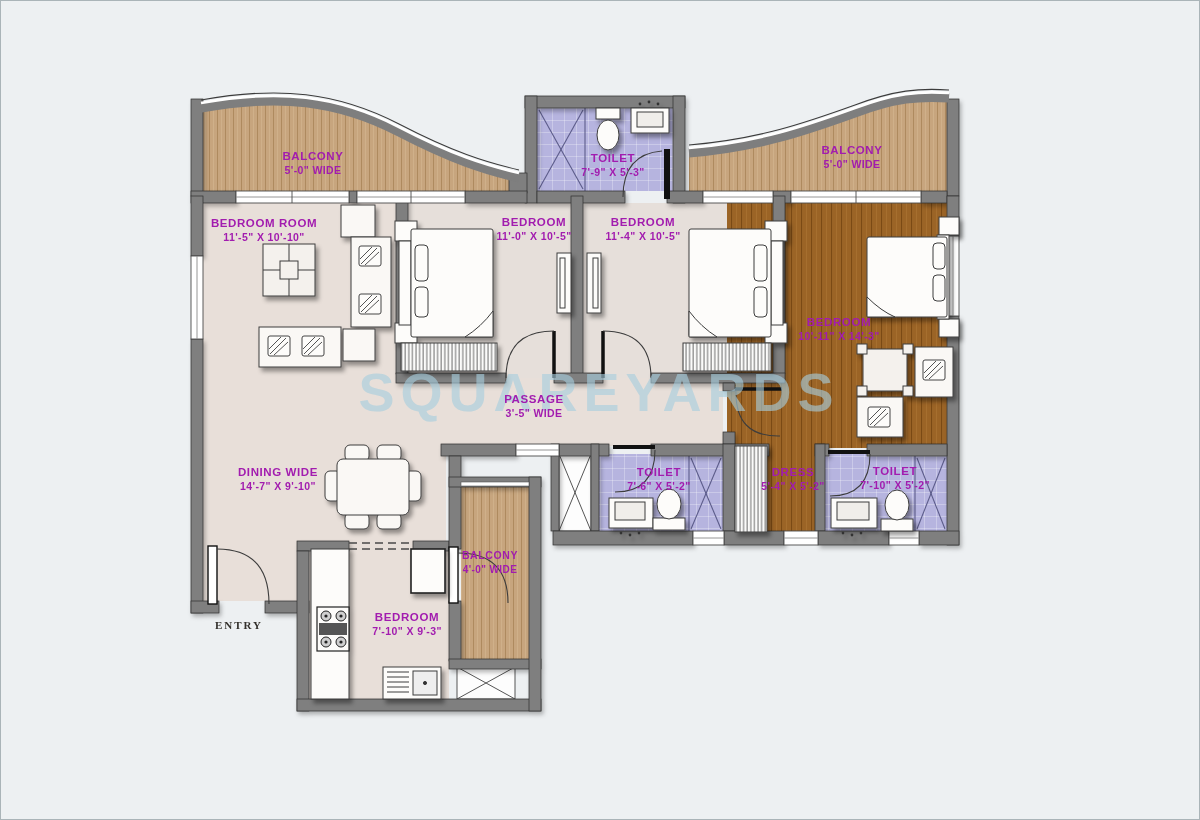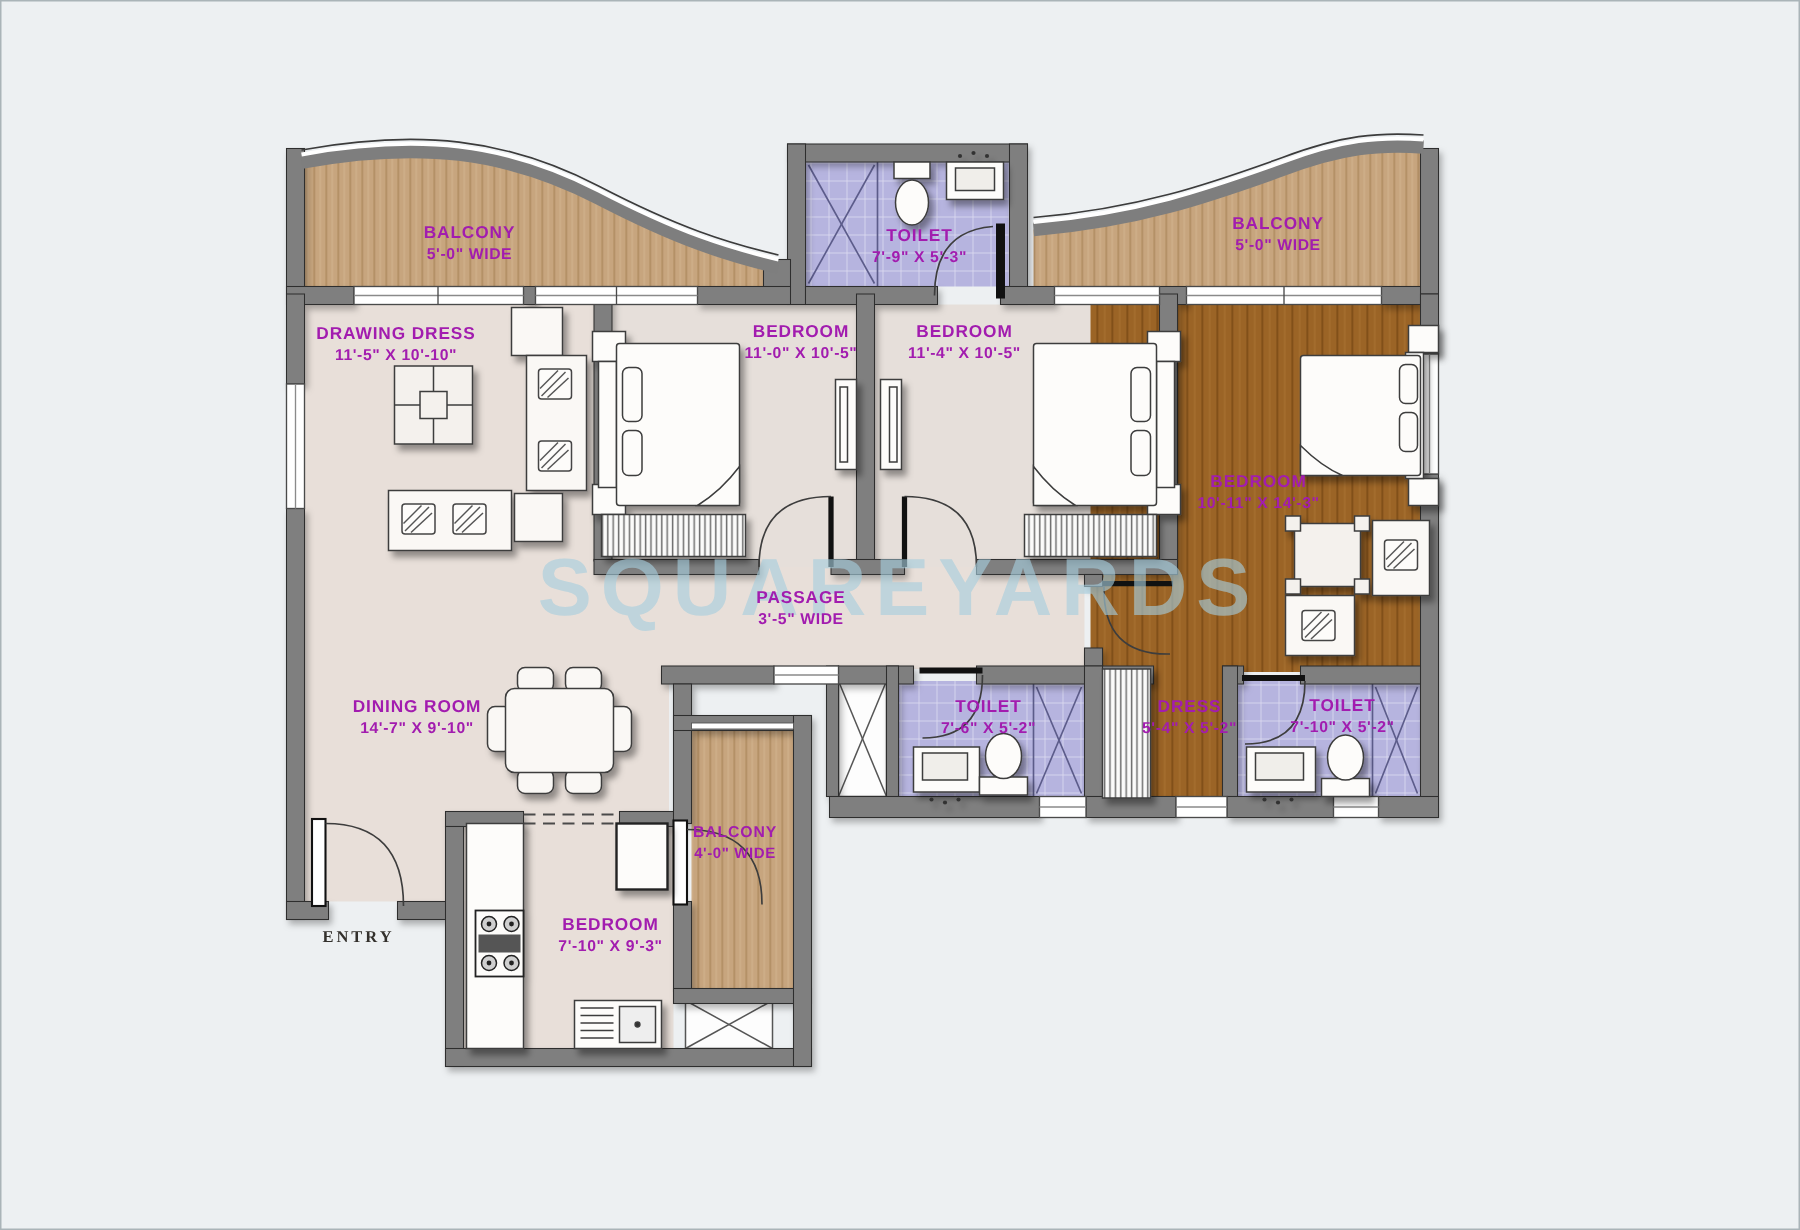--- a/index.html
+++ b/index.html
@@ -421,41 +421,41 @@
 </div>
 <div class="rlabel" style="left:612px;top:164px">
   <div class="nm">TOILET</div>
   <div class="dm">7'-9" X 5'-3"</div>
 </div>
 <div class="rlabel" style="left:851px;top:156px">
   <div class="nm">BALCONY</div>
   <div class="dm">5'-0" WIDE</div>
 </div>
 <div class="rlabel" style="left:263px;top:229px">
-  <div class="nm">DRAWING DRESS</div>
+  <div class="nm">BEDROOM ROOM</div>
   <div class="dm">11'-5" X 10'-10"</div>
 </div>
 <div class="rlabel" style="left:533px;top:228px">
   <div class="nm">BEDROOM</div>
   <div class="dm">11'-0" X 10'-5"</div>
 </div>
 <div class="rlabel" style="left:642px;top:228px">
   <div class="nm">BEDROOM</div>
   <div class="dm">11'-4" X 10'-5"</div>
 </div>
 <div class="rlabel" style="left:838px;top:328px">
   <div class="nm">BEDROOM</div>
   <div class="dm">10'-11" X 14'-3"</div>
 </div>
 <div class="rlabel" style="left:533px;top:405px">
   <div class="nm">PASSAGE</div>
   <div class="dm">3'-5" WIDE</div>
 </div>
 <div class="rlabel" style="left:277px;top:478px">
-  <div class="nm">DINING ROOM</div>
+  <div class="nm">DINING WIDE</div>
   <div class="dm">14'-7" X 9'-10"</div>
 </div>
 <div class="rlabel" style="left:658px;top:478px">
   <div class="nm">TOILET</div>
   <div class="dm">7'-6" X 5'-2"</div>
 </div>
 <div class="rlabel" style="left:792px;top:478px">
   <div class="nm">DRESS</div>
   <div class="dm">5'-4" X 5'-2"</div>
 </div>

